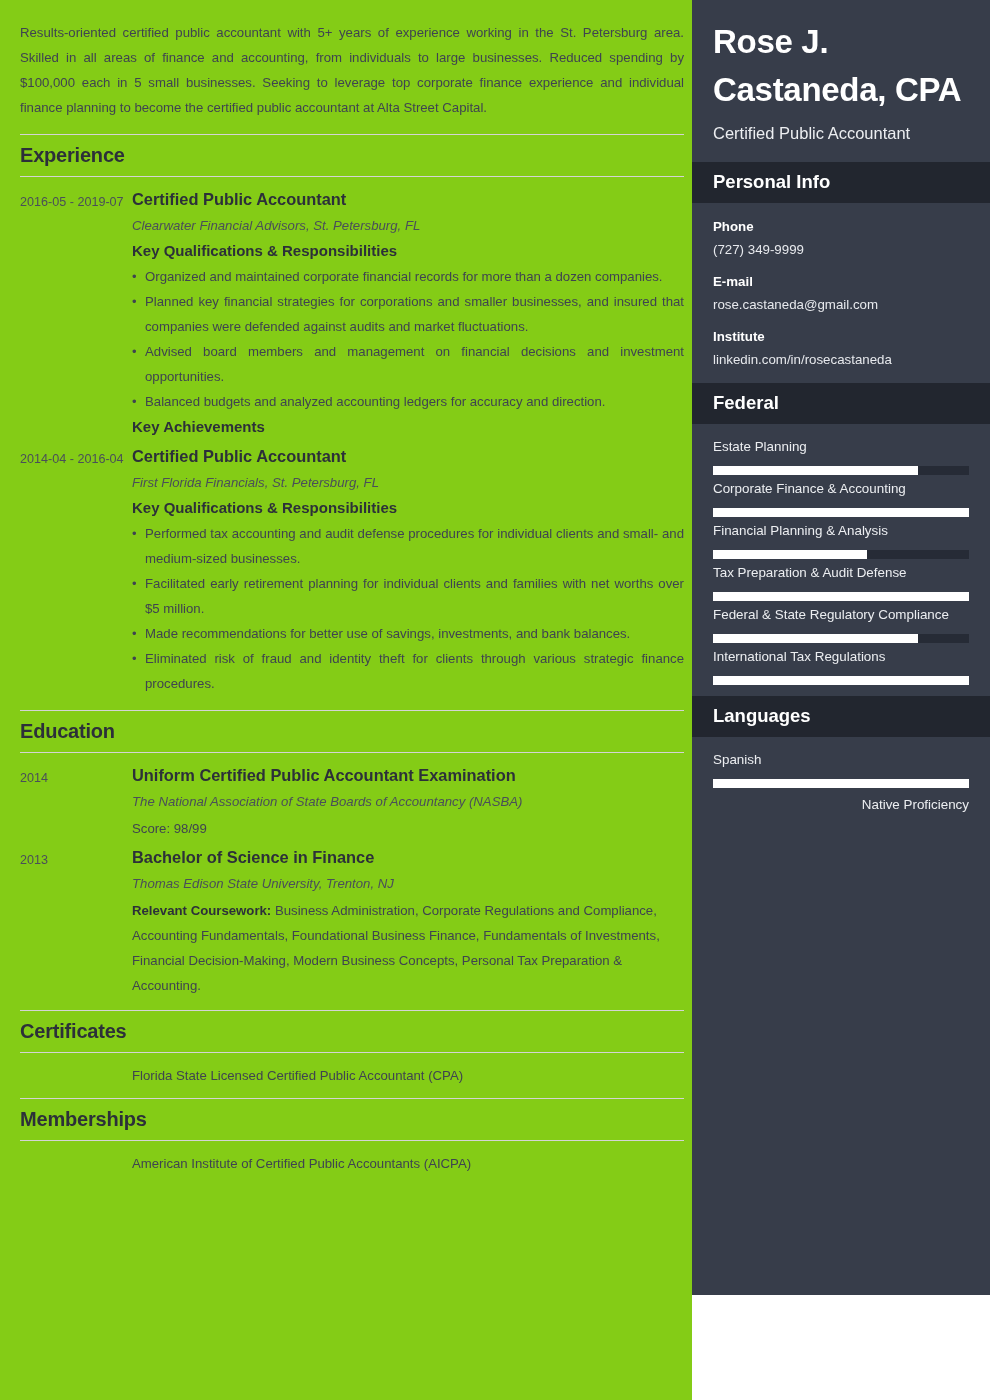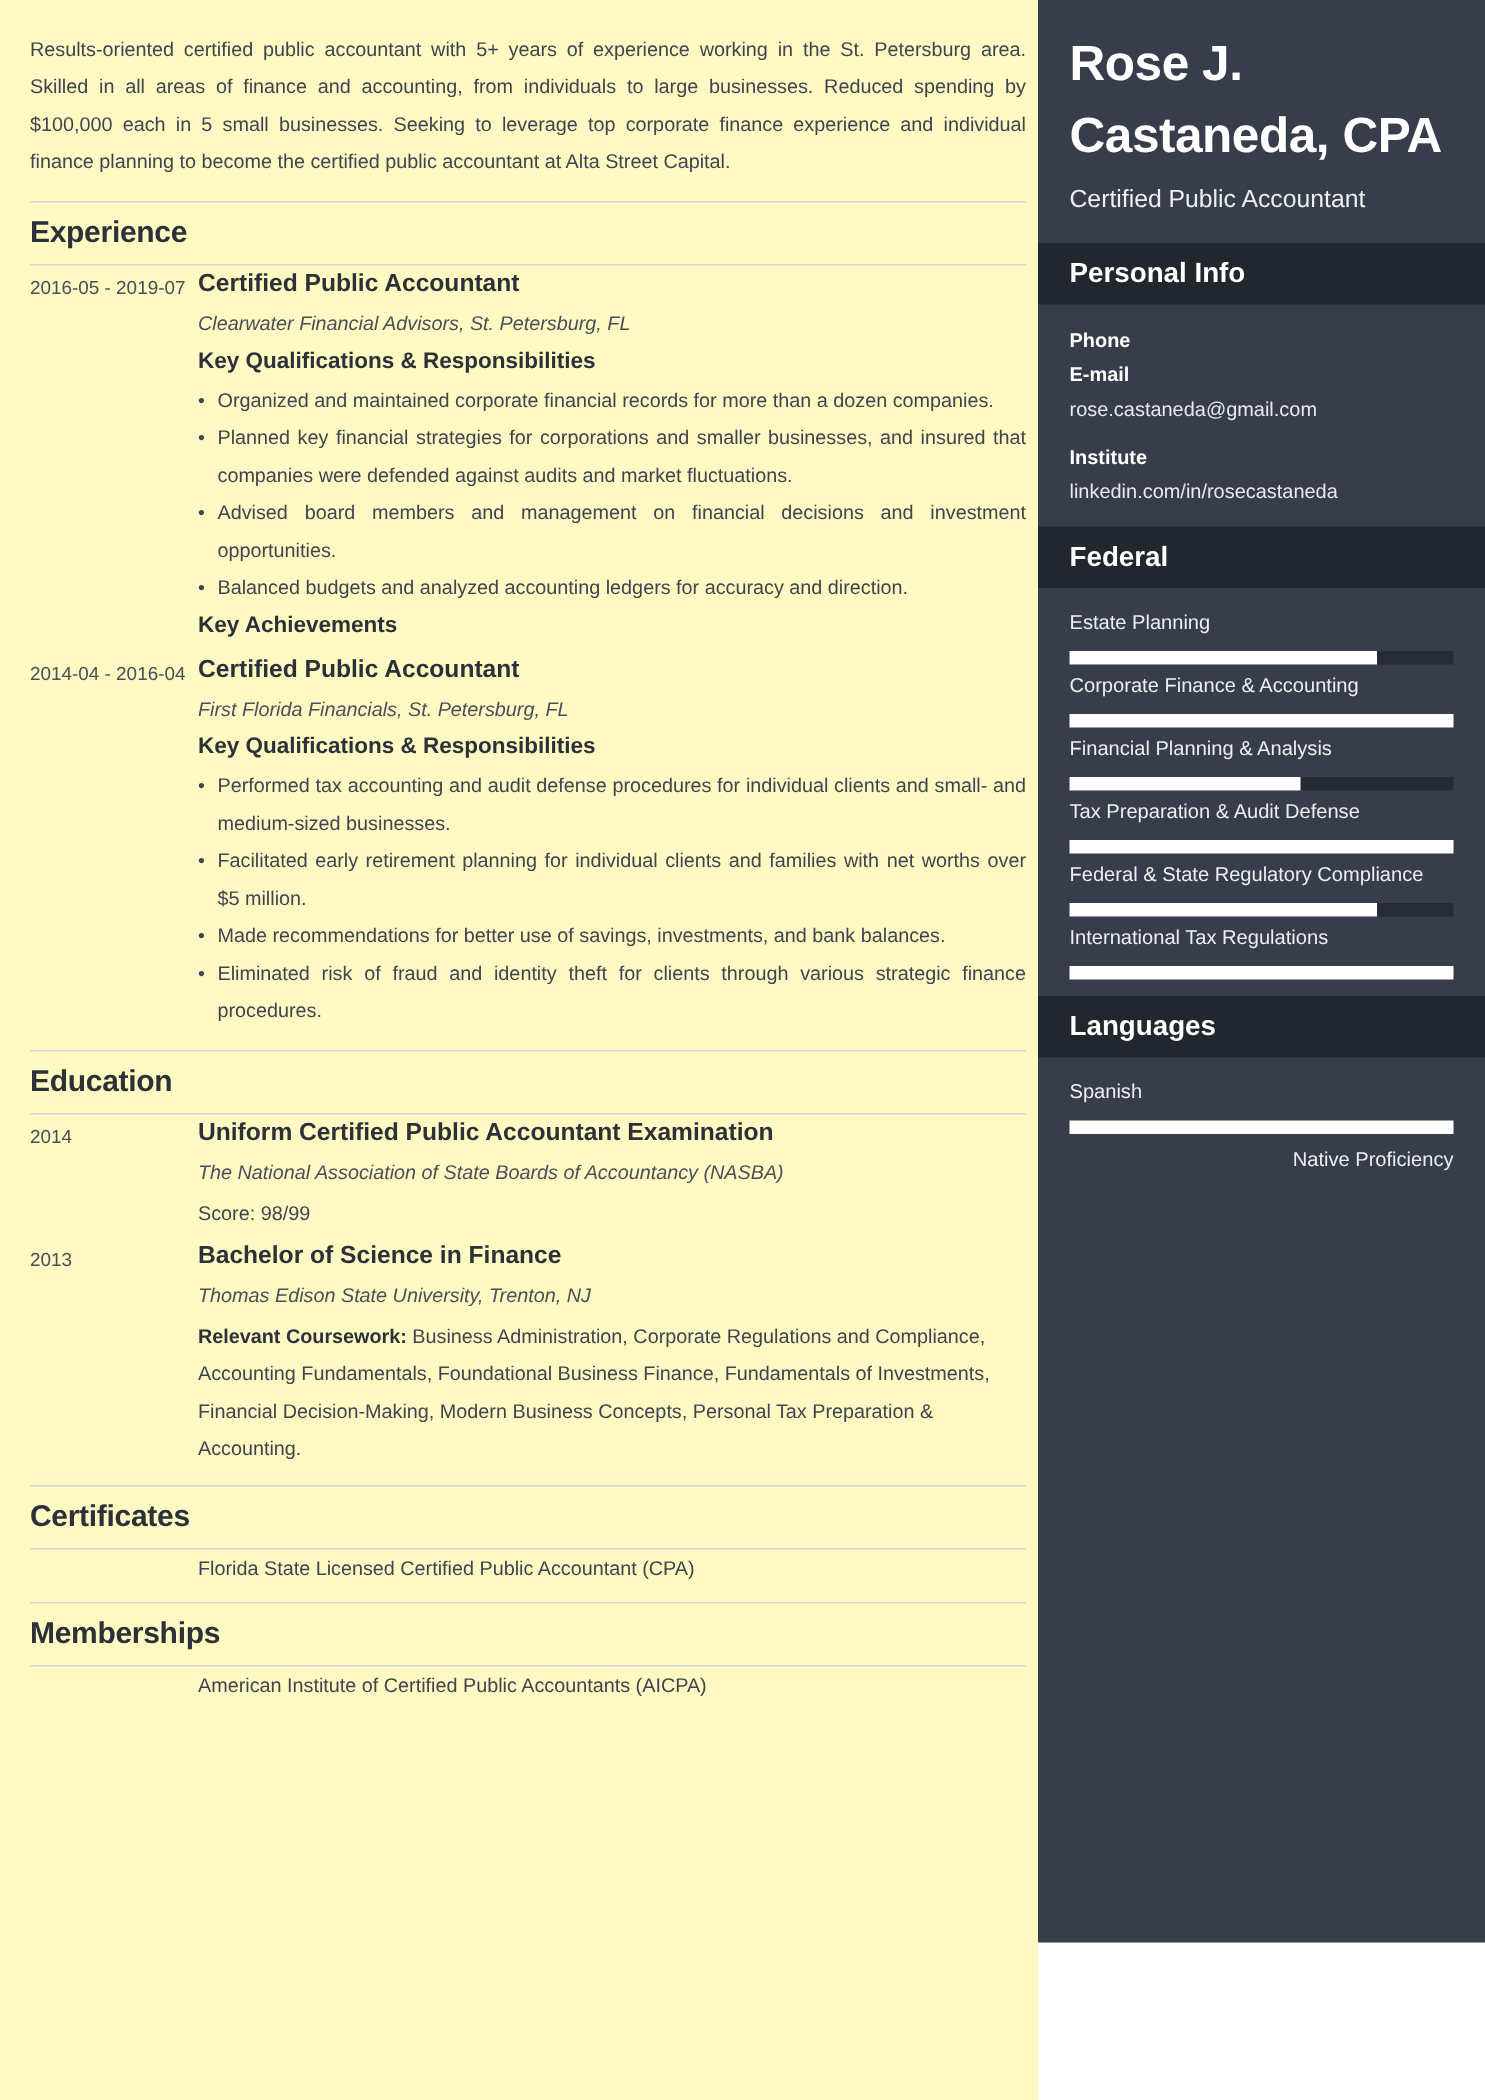--- a/index.html
+++ b/index.html
@@ -9,40 +9,40 @@
     font-family:"Liberation Sans", sans-serif;
     -webkit-font-smoothing:antialiased;
   }
   .page { position:relative; width:990px; height:1400px; overflow:hidden; }
 
   
   .main {
     position:absolute; left:0; top:0;
     width:692px; height:1400px;
     padding:20px 8px 0 20px;
-    background:#fef9c3;
+    background:#84cc16;
   }
   .summary {
     font-size:13.2px;
     line-height:25px;
     color:#3f4450;
     text-align:justify;
     margin-bottom:14px;
   }
 
   .section { margin-bottom:0; }
   .sec-head {
     font-size:20px;
     font-weight:bold;
     color:#2c3039;
     letter-spacing:-0.2px;
     padding:9px 0 9px 0;
     border-top:1px solid #d4d4d4;
     border-bottom:1px solid #d4d4d4;
-    margin-bottom:0;
+    margin-bottom:10px;
   }
 
   .entry { display:flex; margin-bottom:4px; }
   .entry-date {
     width:112px; flex:0 0 112px;
     font-size:12.6px;
     line-height:25px;
     color:#4a4f59;
     padding-top:3px;
   }
@@ -262,20 +262,21 @@
   <div class="sidebar">
 
     <div class="side-pad">
       <div class="name">Rose J. Castaneda, CPA</div>
       <div class="job-role">Certified Public Accountant</div>
     </div>
 
     <div class="side-head">Personal Info</div>
     <div class="side-body" id="contacts-list">
         <div class="info-label">Phone</div>
+        <div class="info-value">(727) 349-9999</div>
         <div class="info-label">E-mail</div>
         <div class="info-value">rose.castaneda@gmail.com</div>
         <div class="info-label">Institute</div>
         <div class="info-value last">linkedin.com/in/rosecastaneda</div>
       </div>
 
     <div class="side-head">Federal</div>
     <div class="side-body" id="skills-list">
         <div class="skill">
           <div class="skill-name">Estate Planning</div>

